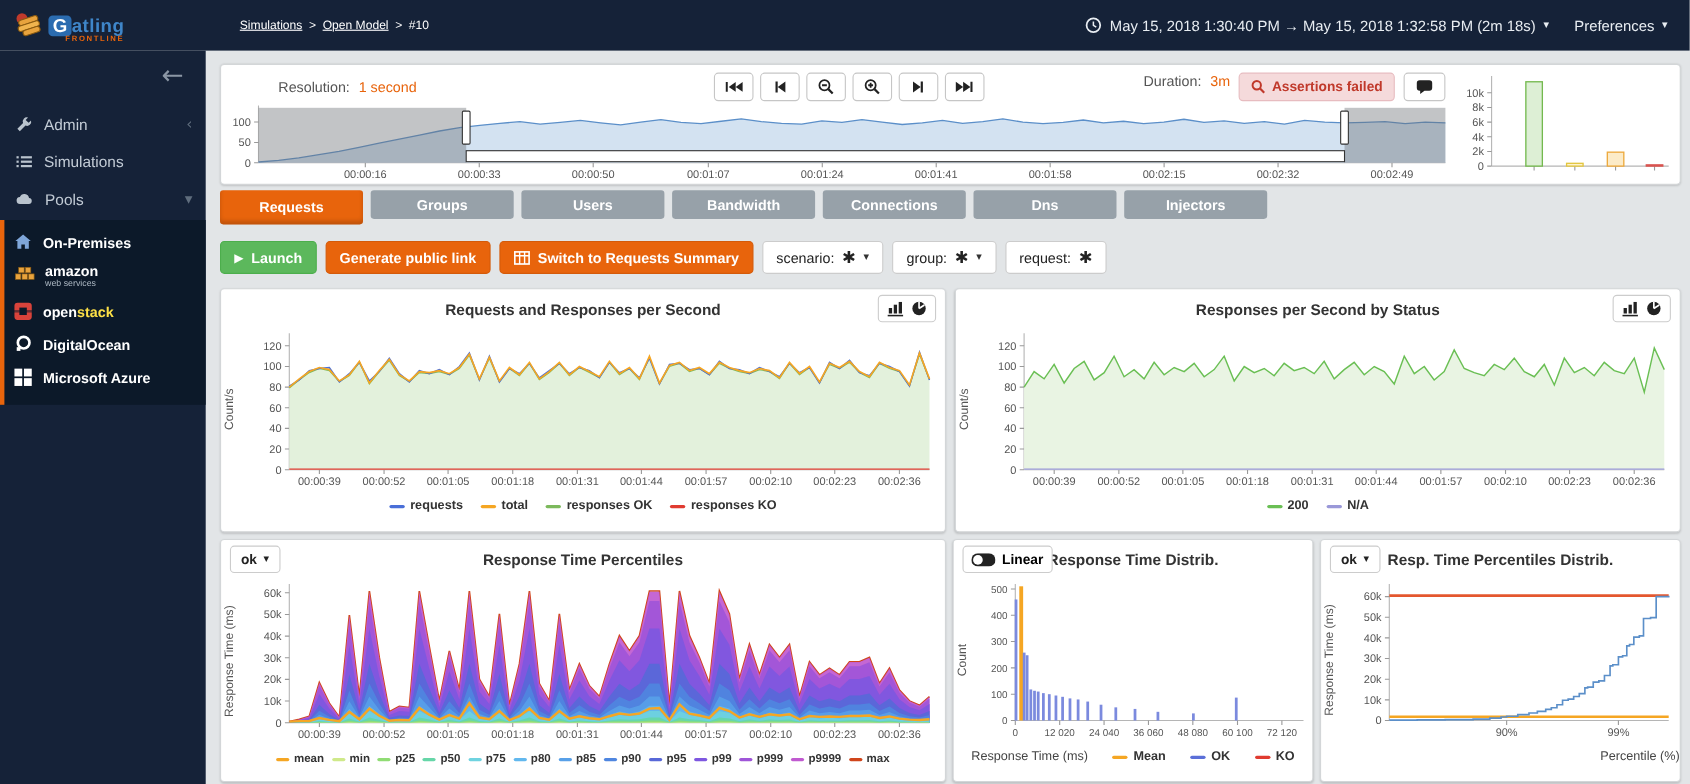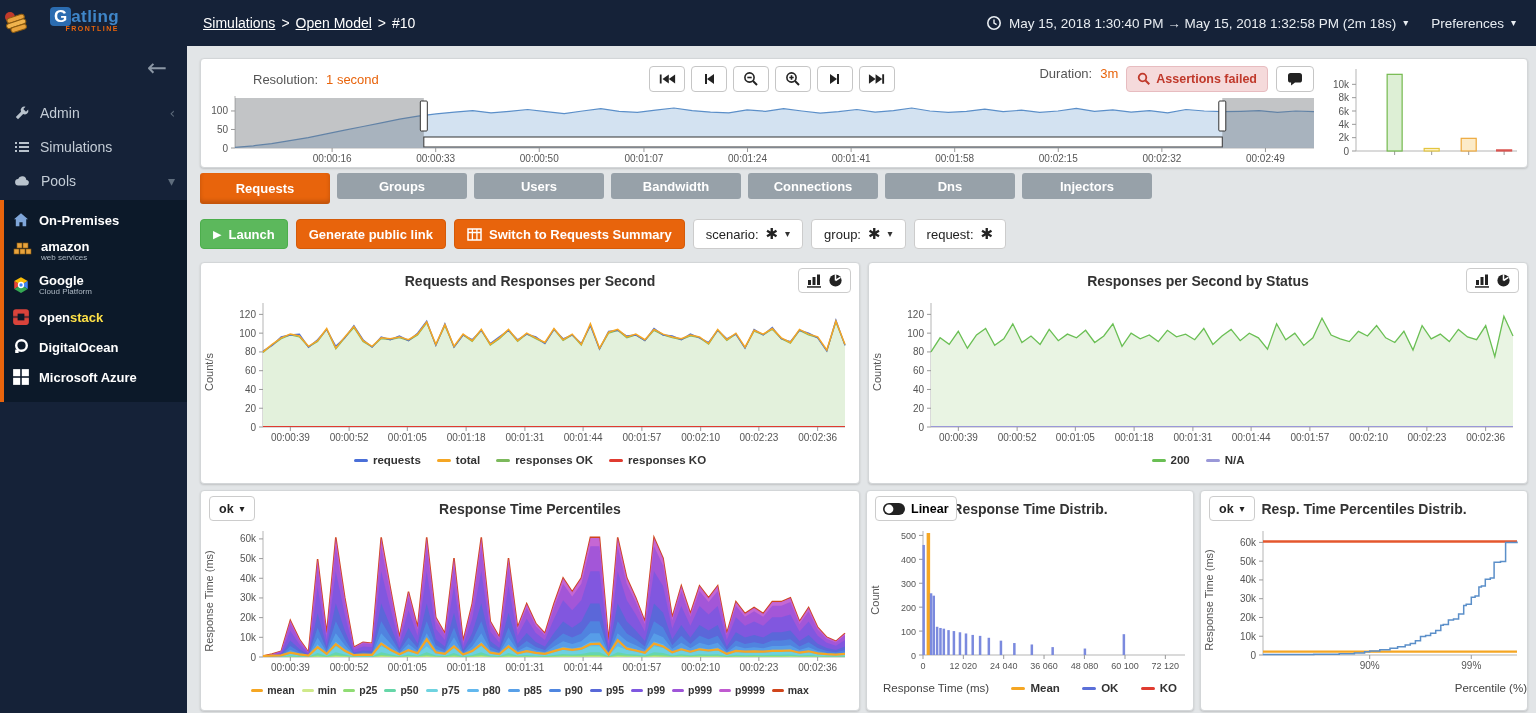--- a/index.html
+++ b/index.html
@@ -1,25 +1,25 @@
 <!DOCTYPE html>
 <html><head>
 <meta charset="utf-8">
 <style>
   *{box-sizing:border-box}
   html,body{margin:0;padding:0}
   body{width:1536px;height:713px;overflow:hidden;font-family:"Liberation Sans",sans-serif;background:#e2e5e7}
   svg text{font-family:"Liberation Sans",sans-serif}
   
   .topbar{position:absolute;top:0;left:0;right:0;height:46px;background:#152238;display:flex;align-items:center;z-index:5}
-  .brand{width:187px;display:flex;align-items:flex-start;gap:16px;}
+  .brand{width:187px;display:flex;align-items:flex-end;gap:0;padding-left:10px}
   .g-badge{background:#2b6cb0;color:#fff;font-weight:bold;font-size:17px;border-radius:4px;padding:0 4px;line-height:20px}
   .g-word{color:#3f86c9;font-weight:bold;font-size:17px;letter-spacing:.4px}
   .g-sub{display:block;color:#e8640c;font-weight:bold;font-size:7px;letter-spacing:1.5px;text-align:right;margin-top:-2px}
-  .crumbs{color:#fff;font-size:14px;margin-left:16px}
+  .crumbs{color:#fff;font-size:11px;margin-left:31px}
   .crumbs .lnk{text-decoration:underline;cursor:pointer}
   .crumbs .sep{margin:0 6px}
   .top-right{margin-left:auto;display:flex;align-items:center;gap:7px;color:#e8edf2;font-size:13.5px;padding-right:20px}
   .caret{font-family:"DejaVu Sans",sans-serif;font-size:10px;line-height:1}
   .pref{margin-left:16px}
   
   .sidebar{position:absolute;top:46px;left:0;bottom:0;width:187px;background:#152238}
   .collapse{text-align:right;padding:8px 20px 14px 0;color:#8b97a5;font-size:24px;cursor:pointer;font-family:"DejaVu Sans",sans-serif}
   .nav-item{display:flex;align-items:center;height:34px;padding:0 12px 0 14px;color:#c3ccd6;font-size:14px;gap:10px;cursor:pointer}
   .nav-item .chev{margin-left:auto;color:#5f6d7d;font-size:14px;font-family:"DejaVu Sans",sans-serif}
@@ -159,34 +159,20 @@
             <rect x="14" y="7" width="5" height="5"></rect>
         </g>
       </svg>
       <span class="sub-col">
           <span>amazon</span>
           <span class="sub-sm">web services</span>
         </span>
     </div>
     <div class="sub-item">
       <svg width="18" height="18" viewBox="0 0 16 16">
-        <path d="M8 8 2 4.5 2 11.5 Z" fill="#ea4335"></path>
-        <path d="M8 8 2 4.5 8 1 14 4.5 Z" fill="#fbbc05"></path>
-        <path d="M8 8 14 4.5 14 11.5 Z" fill="#4285f4"></path>
-        <path d="M8 8 14 11.5 8 15 2 11.5 Z" fill="#34a853"></path>
-        <circle cx="8" cy="8" r="2.8" fill="#fff"></circle>
-          <circle cx="8" cy="8" r="1.5" fill="#4285f4"></circle>
-      </svg>
-      <span class="sub-col">
-          <span>Google</span>
-          <span class="sub-sm">Cloud Platform</span>
-        </span>
-    </div>
-    <div class="sub-item">
-      <svg width="18" height="18" viewBox="0 0 16 16">
         <rect x="1" y="1" width="14" height="14" rx="2.5" fill="#d9433b"></rect>
         <rect x="5" y="5" width="6" height="6" fill="#0c1929"></rect>
         <rect x="0" y="7" width="16" height="2" fill="#0c1929" opacity="0.55"></rect>
       </svg>
       <span><span>open</span><span class="os-red">stack</span></span>
     </div>
     <div class="sub-item">
       <svg width="18" height="18" viewBox="0 0 18 18">
         <circle cx="9.5" cy="7.5" r="5.3" fill="none" stroke="#fff" stroke-width="2.4"></circle>
         <rect x="3.2" y="11.6" width="3.4" height="3.4" fill="#fff"></rect>

